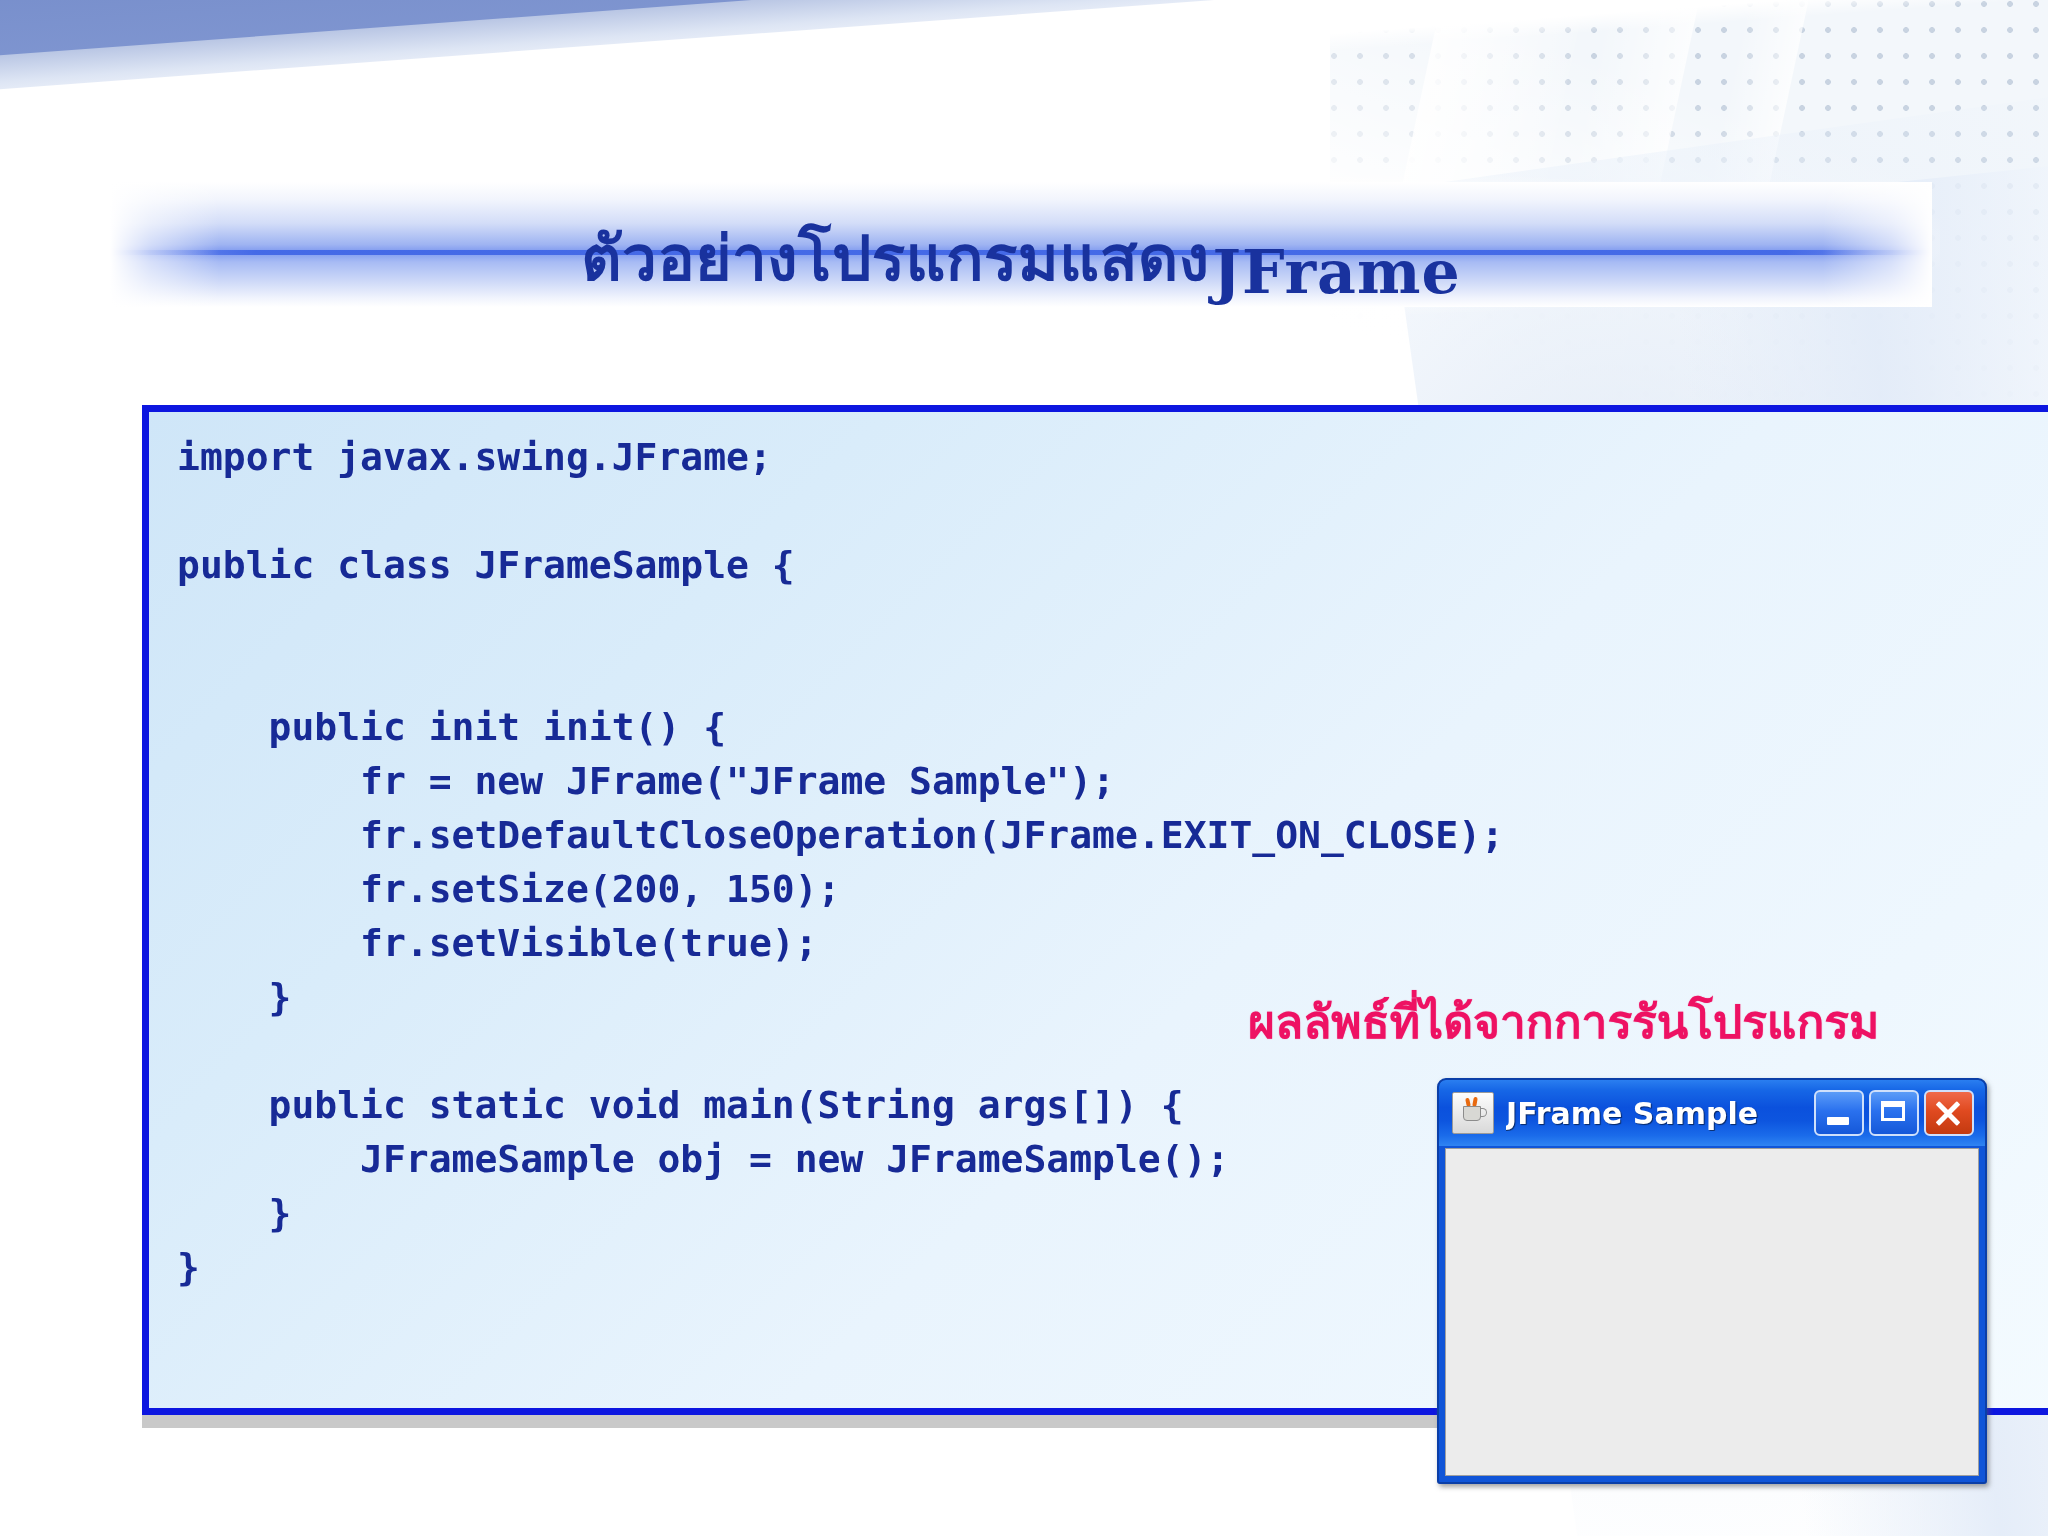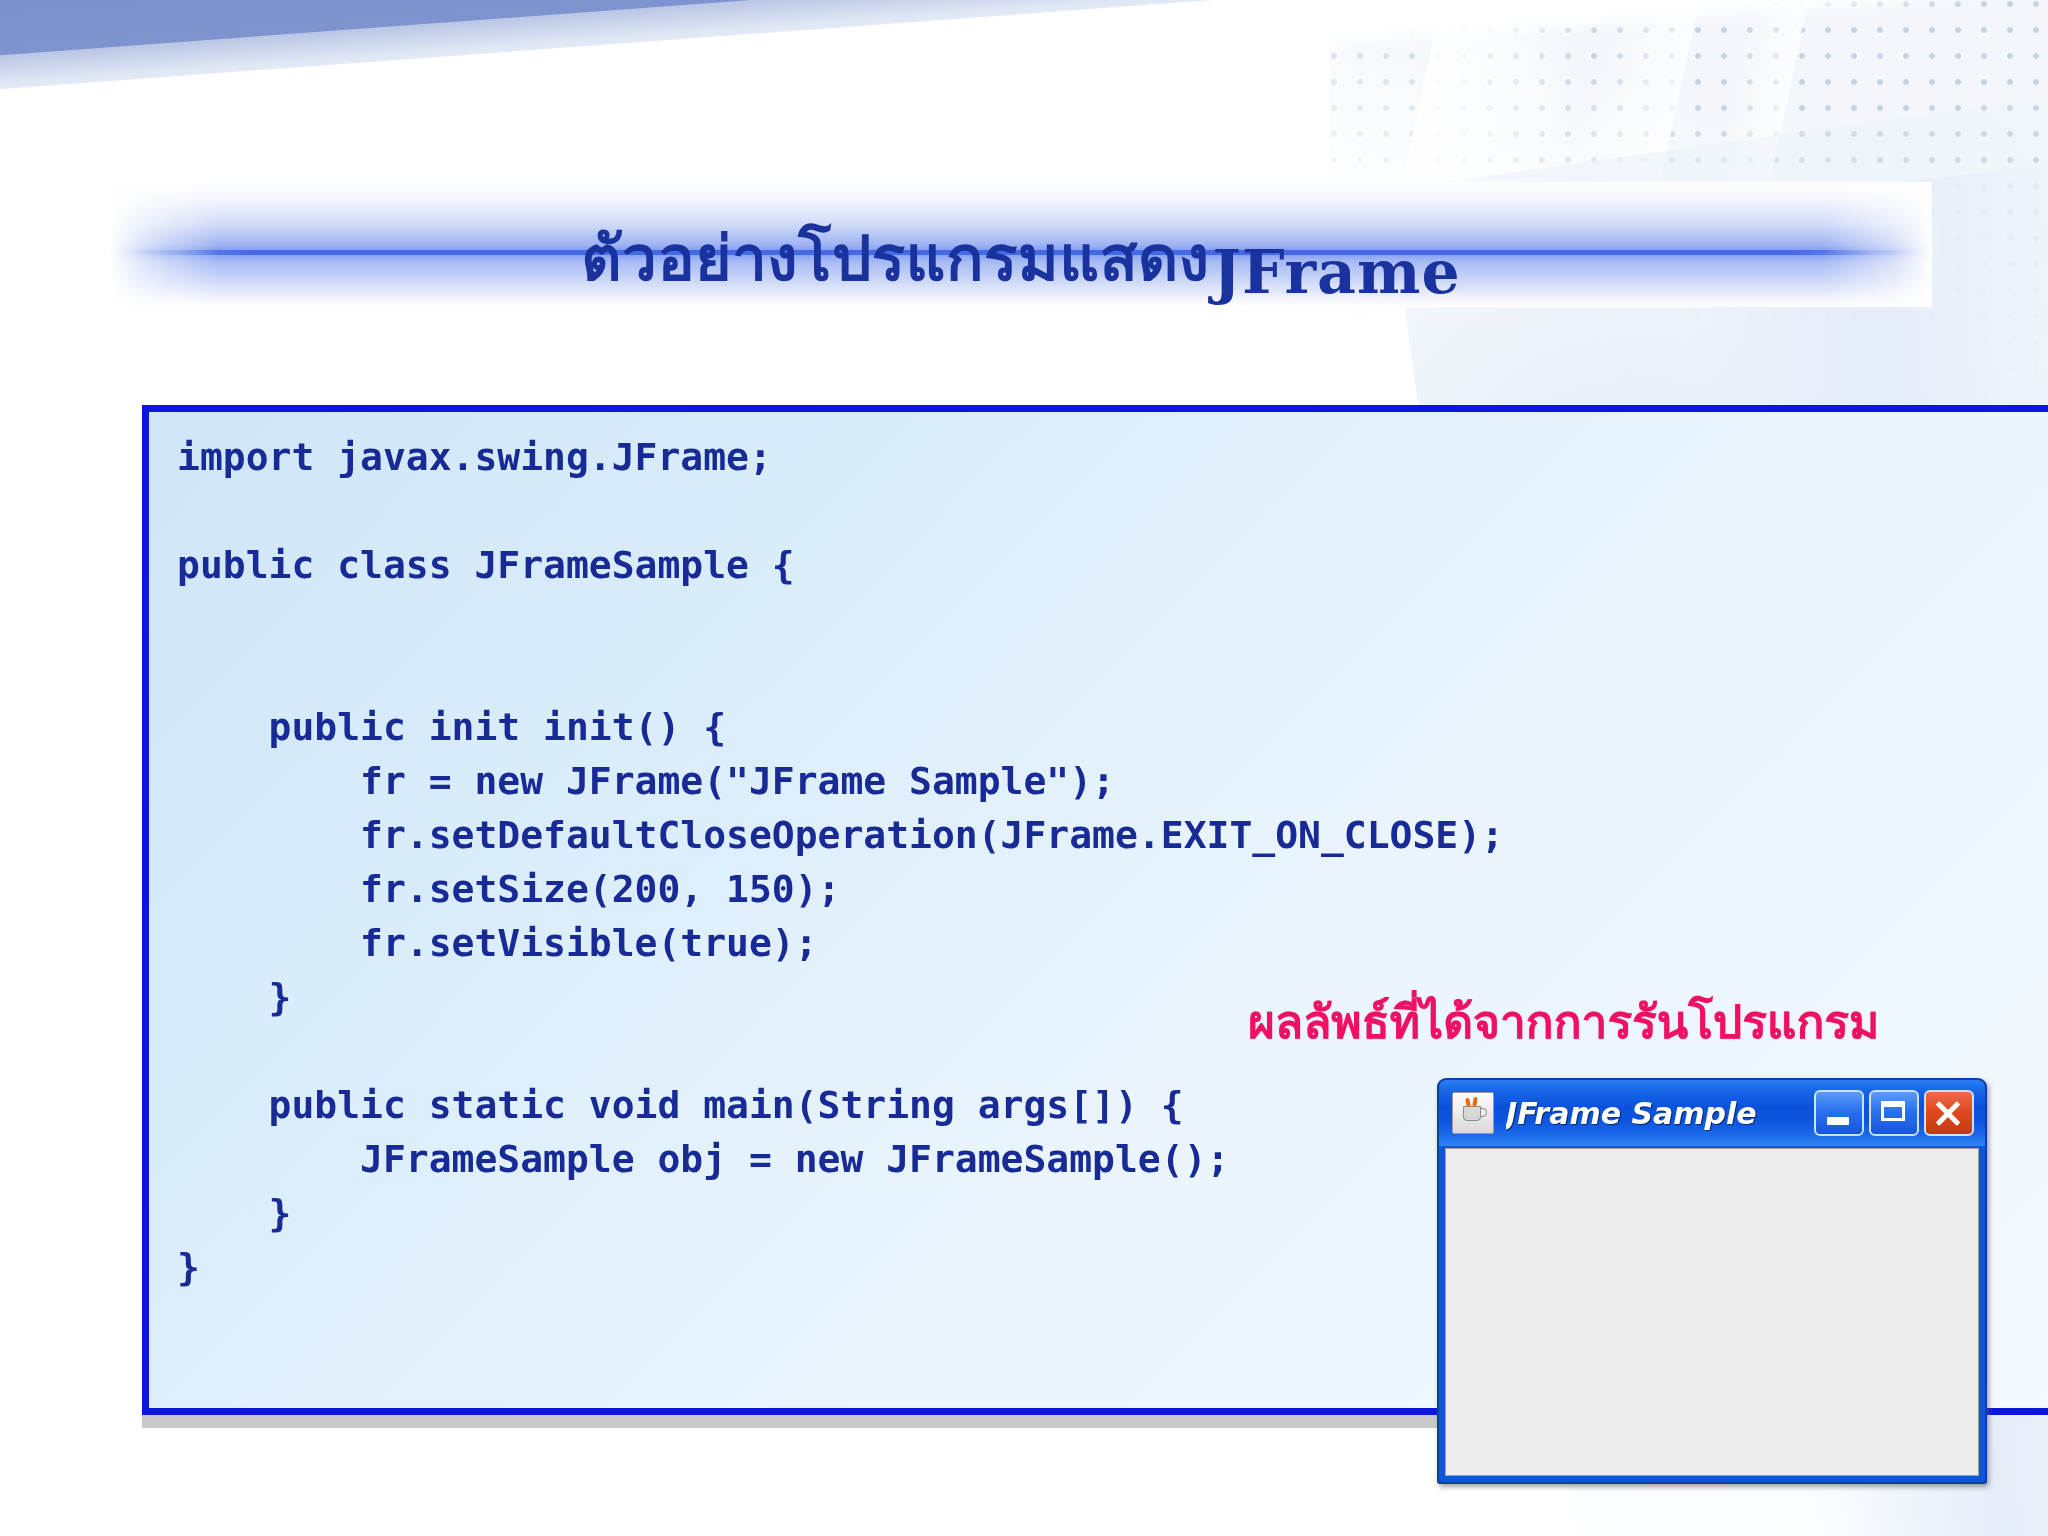--- a/index.html
+++ b/index.html
@@ -205,21 +205,20 @@
   .xp-titlebar {
     position: relative;
     height: 66px;
     background: linear-gradient(to bottom,
         #2a7ef0 0%, #1666e6 16%, #0b51dd 42%, #0d55df 62%, #1a6bea 84%, #2f84f2 100%);
     border-radius: 7px 7px 0 0;
     display: flex;
     align-items: center;
     padding: 5px 7px;
     box-sizing: border-box;
-    font-style: italic;
   }
   .xp-icon {
     width: 40px; height: 40px;
     background: linear-gradient(to bottom, #fdfdfd, #d9d9d9);
     border: 1px solid #9a9a9a;
     border-radius: 2px;
     margin-left: 6px;
     position: relative;
     flex: 0 0 auto;
   }

